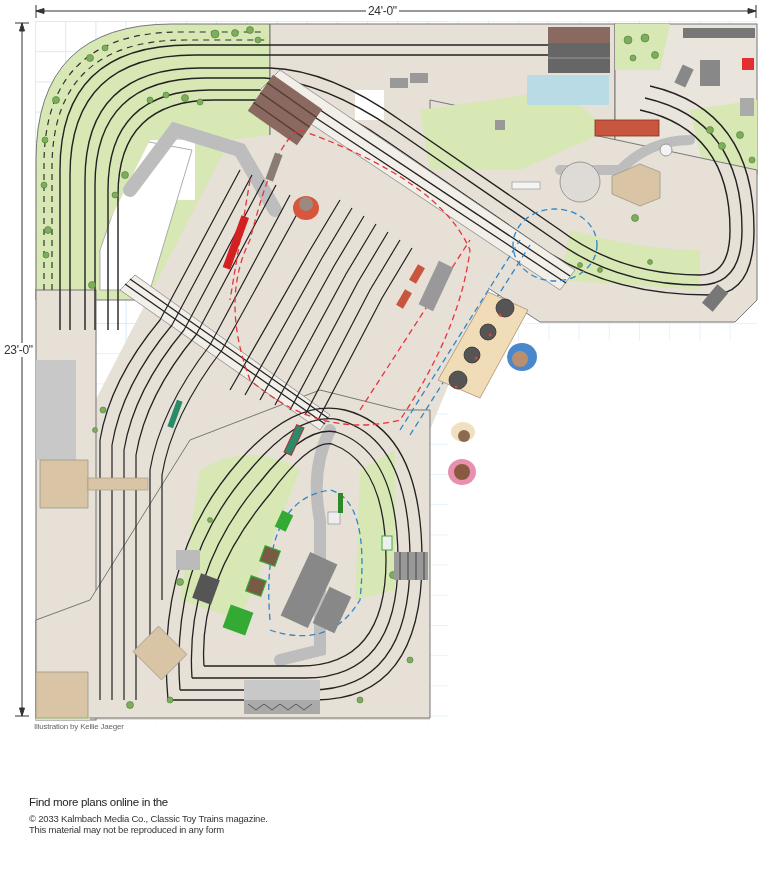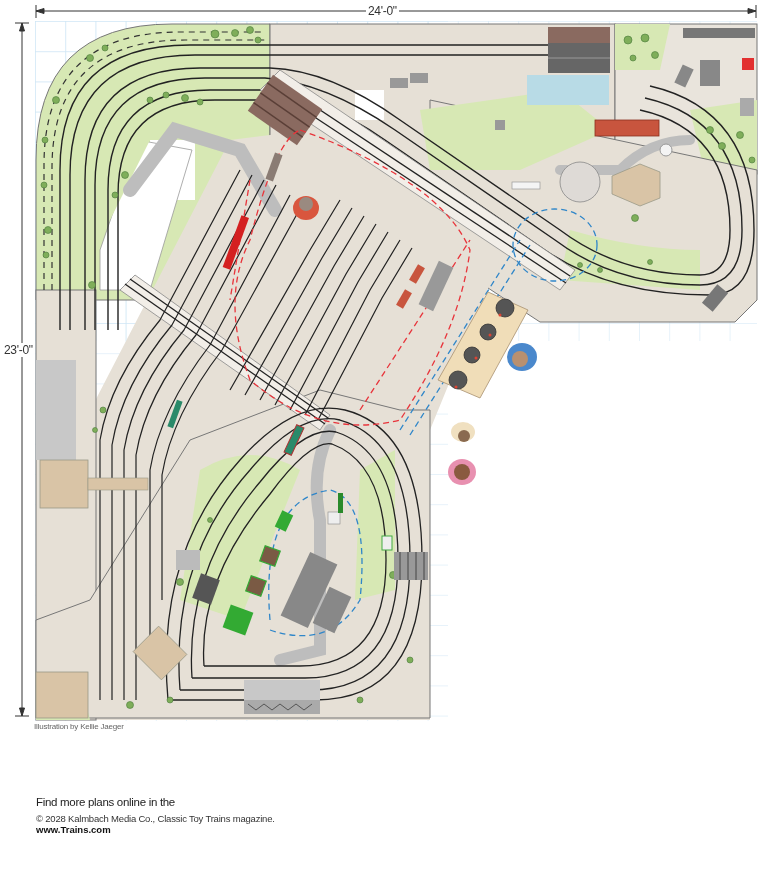--- a/index.html
+++ b/index.html
@@ -1,21 +1,21 @@
 <!DOCTYPE html>
 <html><head>
 <meta charset="utf-8">
 <style>
   * { box-sizing: border-box; margin: 0; padding: 0; }
   html, body { width: 768px; height: 874px; background: #ffffff; overflow: hidden; }
   body { position: relative; font-family: "Liberation Sans", sans-serif; color: #222; }
   #plan { position: absolute; left: 0; top: 0; width: 768px; height: 760px; }
   .dim-label { position: absolute; font-family: "Liberation Sans", sans-serif; font-size: 12px; color: #333; background: #fff; padding: 0 2px; letter-spacing: -0.3px; }
   .credit { position: absolute; left: 34px; top: 722px; font-size: 8px; color: #666; letter-spacing: -0.2px; text-align: right; }
-  .footer { position: absolute; left: 36px; top: 795px; width: 300px; }
+  .footer { position: absolute; left: 29px; top: 795px; width: 300px; }
   .footer .promo { font-size: 11.5px; line-height: 14px; color: #222; letter-spacing: -0.3px; }
   .footer .copy { margin-top: 4px; font-size: 9.5px; line-height: 11px; color: #333; letter-spacing: -0.2px; }
   .footer .url { font-size: 9.5px; font-weight: bold; color: #111; line-height: 11px; }
 </style>
 </head>
 <body>
 
 <div id="plan">
 <svg width="768" height="760" viewBox="0 0 768 760" xmlns="http://www.w3.org/2000/svg">
   <defs>
@@ -300,15 +300,15 @@
 </svg>
 </div>
 
 <div class="dim-label" style="left:366px; top:4px;">24'-0"</div>
 <div class="dim-label" style="left:2px; top:343px;">23'-0"</div>
 
 <div class="credit">Illustration by Kellie Jaeger</div>
 
 <div class="footer">
   <div class="promo">Find more plans online in the</div>
-  <div class="copy">© 2028 Kalmbach Media Co., Classic Toy Trains magazine.</div>
-  <div class="url">www.Trains.com</div>
+  <div class="copy">© 2033 Kalmbach Media Co., Classic Toy Trains magazine.</div>
+  <div class="copy" style="margin-top:0">This material may not be reproduced in any form</div>
 </div>
 
 </body></html>

